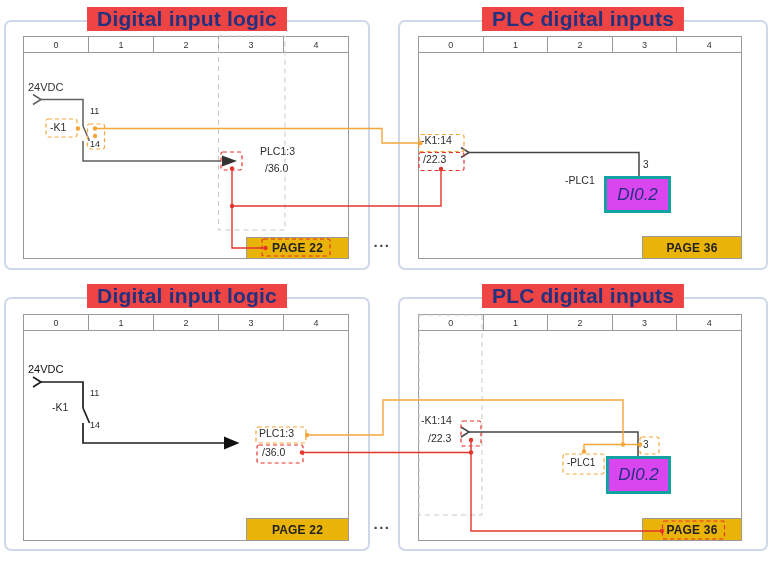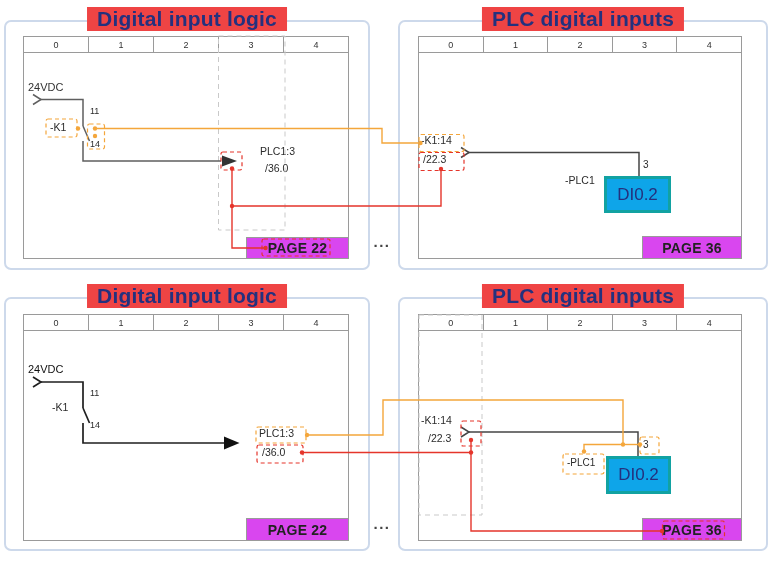--- a/index.html
+++ b/index.html
@@ -21,29 +21,29 @@
     position:absolute;border:1px solid #9a9a9a;background:#fff;box-sizing:border-box;
   }
   .cols{display:flex;height:15px;border-bottom:1px solid #9a9a9a;}
   .col{
     flex:1;border-right:1px solid #9a9a9a;display:flex;align-items:center;justify-content:center;
     font-size:9px;color:#333;
   }
   .col:last-child{border-right:none;}
   
   .page-box{
-    position:absolute;border:1px solid #9a9a9a;background:#d946ef;box-sizing:border-box;
+    position:absolute;border:1px solid #9a9a9a;background:#eab308;box-sizing:border-box;
     display:flex;align-items:center;justify-content:center;
-    font-size:14px;font-weight:700;color:#222;letter-spacing:.2px;z-index:3;
+    font-size:12px;font-weight:700;color:#222;letter-spacing:.2px;z-index:3;
   }
   
   .di-box{
-    position:absolute;border:3px solid #12a2a2;background:#0ea5e9;box-sizing:border-box;
+    position:absolute;border:3px solid #12a2a2;background:#d946ef;box-sizing:border-box;
     display:flex;align-items:center;justify-content:center;
-    font-size:17px;color:#24317e;font-weight:500;z-index:3;
+    font-size:17px;color:#24317e;font-weight:500;z-index:3;font-style:italic;
   }
   .lbl{position:absolute;color:#2b2b2b;white-space:nowrap;z-index:4;line-height:1;}
   .f9{font-size:9px;}  .f10{font-size:10px;}  .f105{font-size:10.5px;}  .f11{font-size:11px;}
   .dots{
     position:absolute;width:28px;text-align:center;font-size:15px;font-weight:700;
     color:#444;letter-spacing:1.5px;z-index:4;line-height:1;
   }
   svg.wires{position:absolute;left:0;top:0;z-index:5;pointer-events:none;}
   .w-or{stroke:#f4a63b;stroke-width:1.4;fill:none;}
   .w-rd{stroke:#e5352b;stroke-width:1.4;fill:none;}

